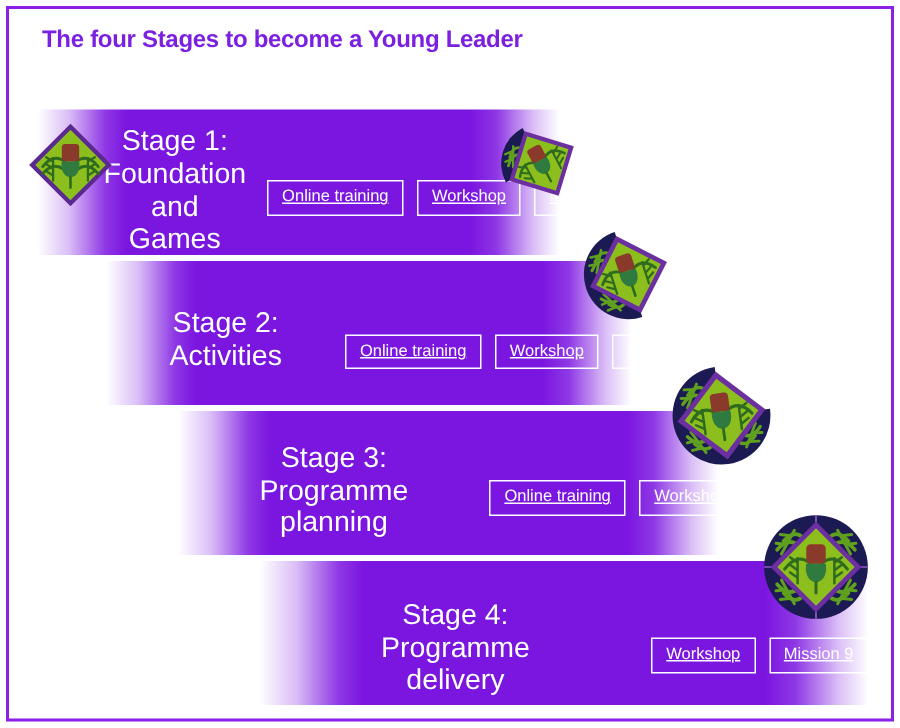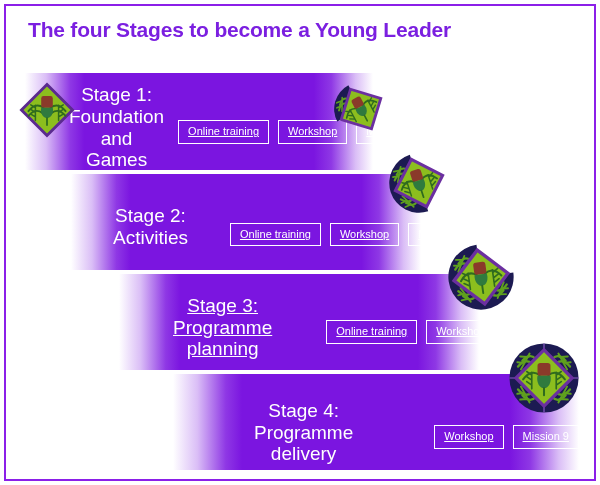--- a/index.html
+++ b/index.html
@@ -28,21 +28,21 @@
     height: 477px;
     box-sizing: border-box;
     border: 2px solid #8B1FE8;
     pointer-events: none;
     z-index: 40;
   }
   .page-title {
     position: absolute;
     left: 28px;
     top: 18px;
-    font-size: 21px;
+    font-size: 16px;
     font-weight: bold;
     color: #7B1FE0;
     letter-spacing: -0.2px;
     white-space: nowrap;
     z-index: 5;
   }
 
   
   .stage {
     position: absolute;
@@ -105,21 +105,21 @@
   #stage-1 .stage-title { margin-left: 44px; }
   #stage-1 .chips { margin-top: 9px; margin-left: 14px; }
 
   #stage-2 { left: 71px;  top: 174px; width: 350px; height: 96px; }
   #stage-2 .stage-content { padding-top: 10px; }
   #stage-2 .stage-title { margin-left: 42px; }
   #stage-2 .chips { margin-top: 15px; margin-left: 42px; }
 
   #stage-3 { left: 119px; top: 274px; width: 360px; height: 96px; }
   #stage-3 .stage-content { padding-top: 11px; }
-  #stage-3 .stage-title { margin-left: 54px; text-decoration: underline; }
+  #stage-3 .stage-title { margin-left: 54px; }
   #stage-3 .chips { margin-top: 9px; margin-left: 54px; }
 
   #stage-4 { left: 173px; top: 374px; width: 406px; height: 96px; }
   #stage-4 .stage-content { padding-top: 21px; }
   #stage-4 .stage-title { margin-left: 78px; }
   #stage-4 .chips { margin-top: 9px; margin-left: 78px; }
 
   
   .badge {
     position: absolute;

